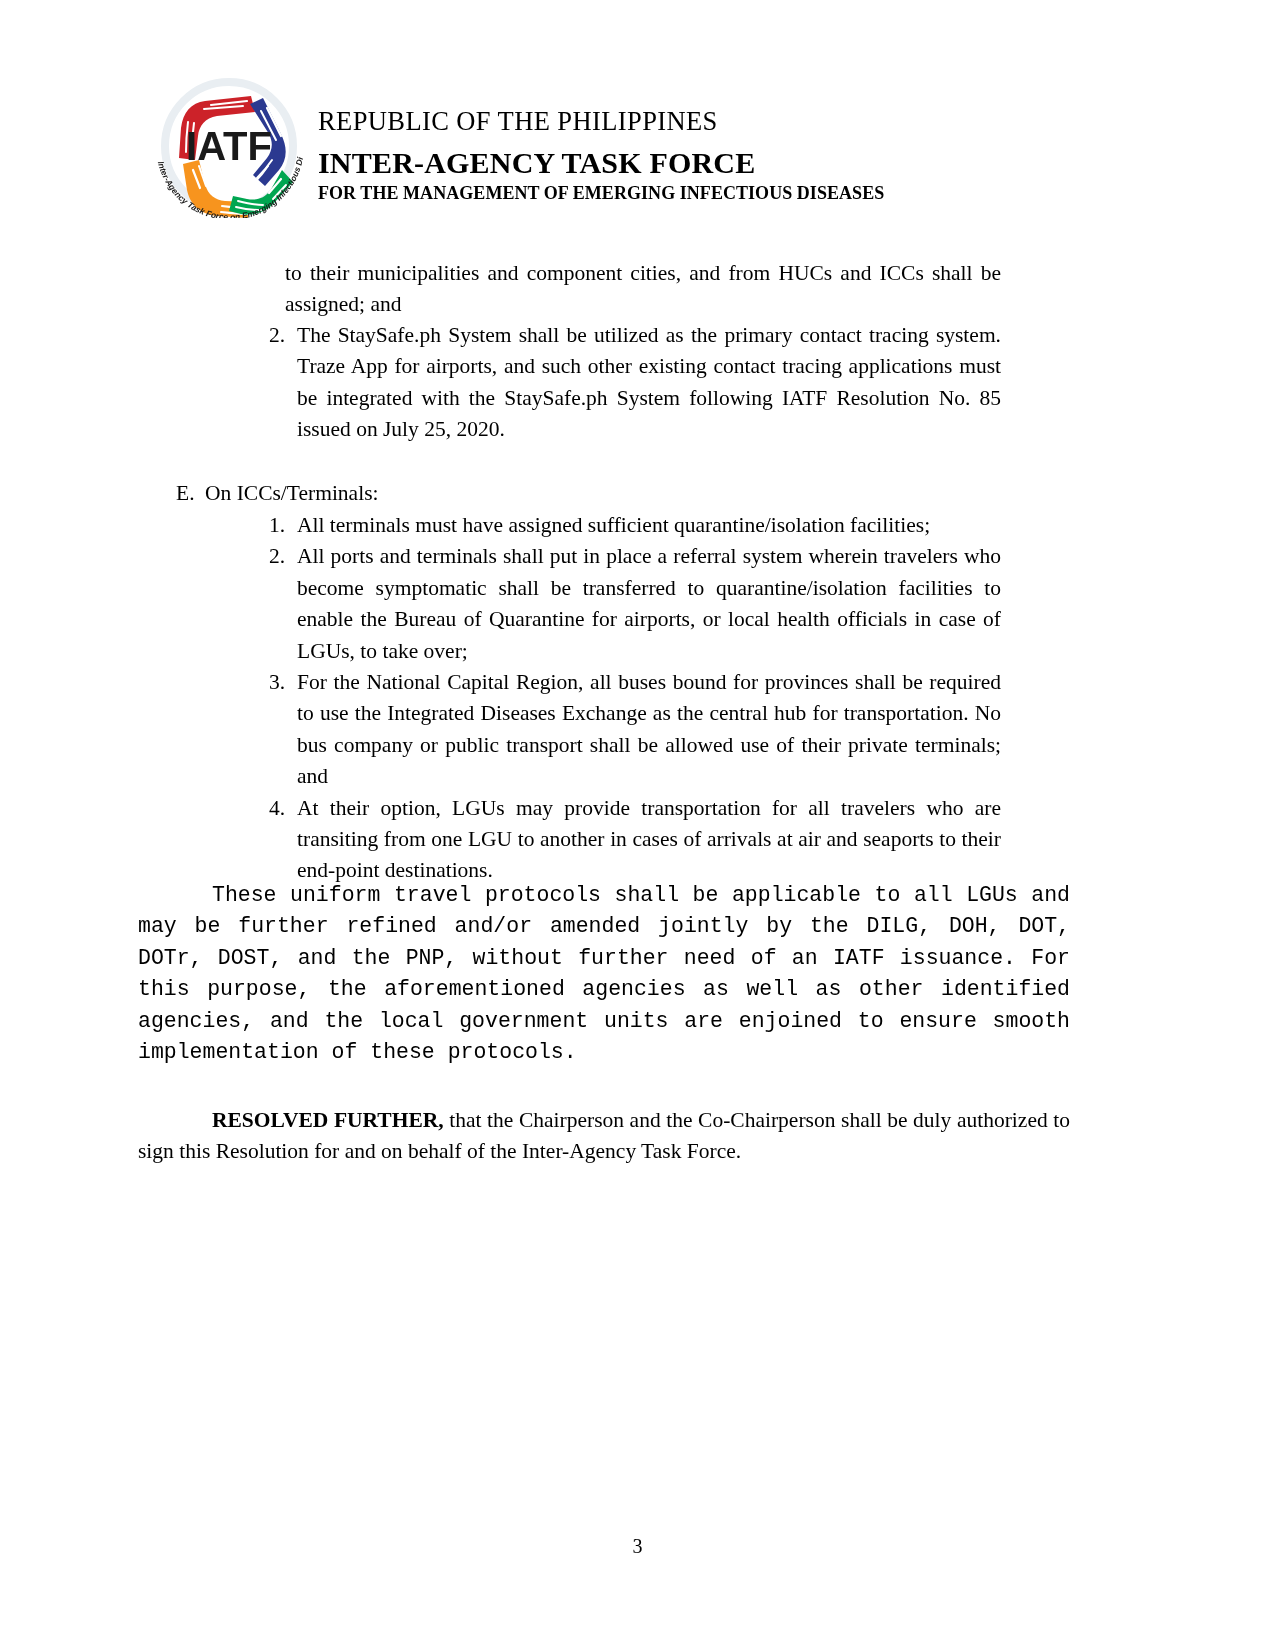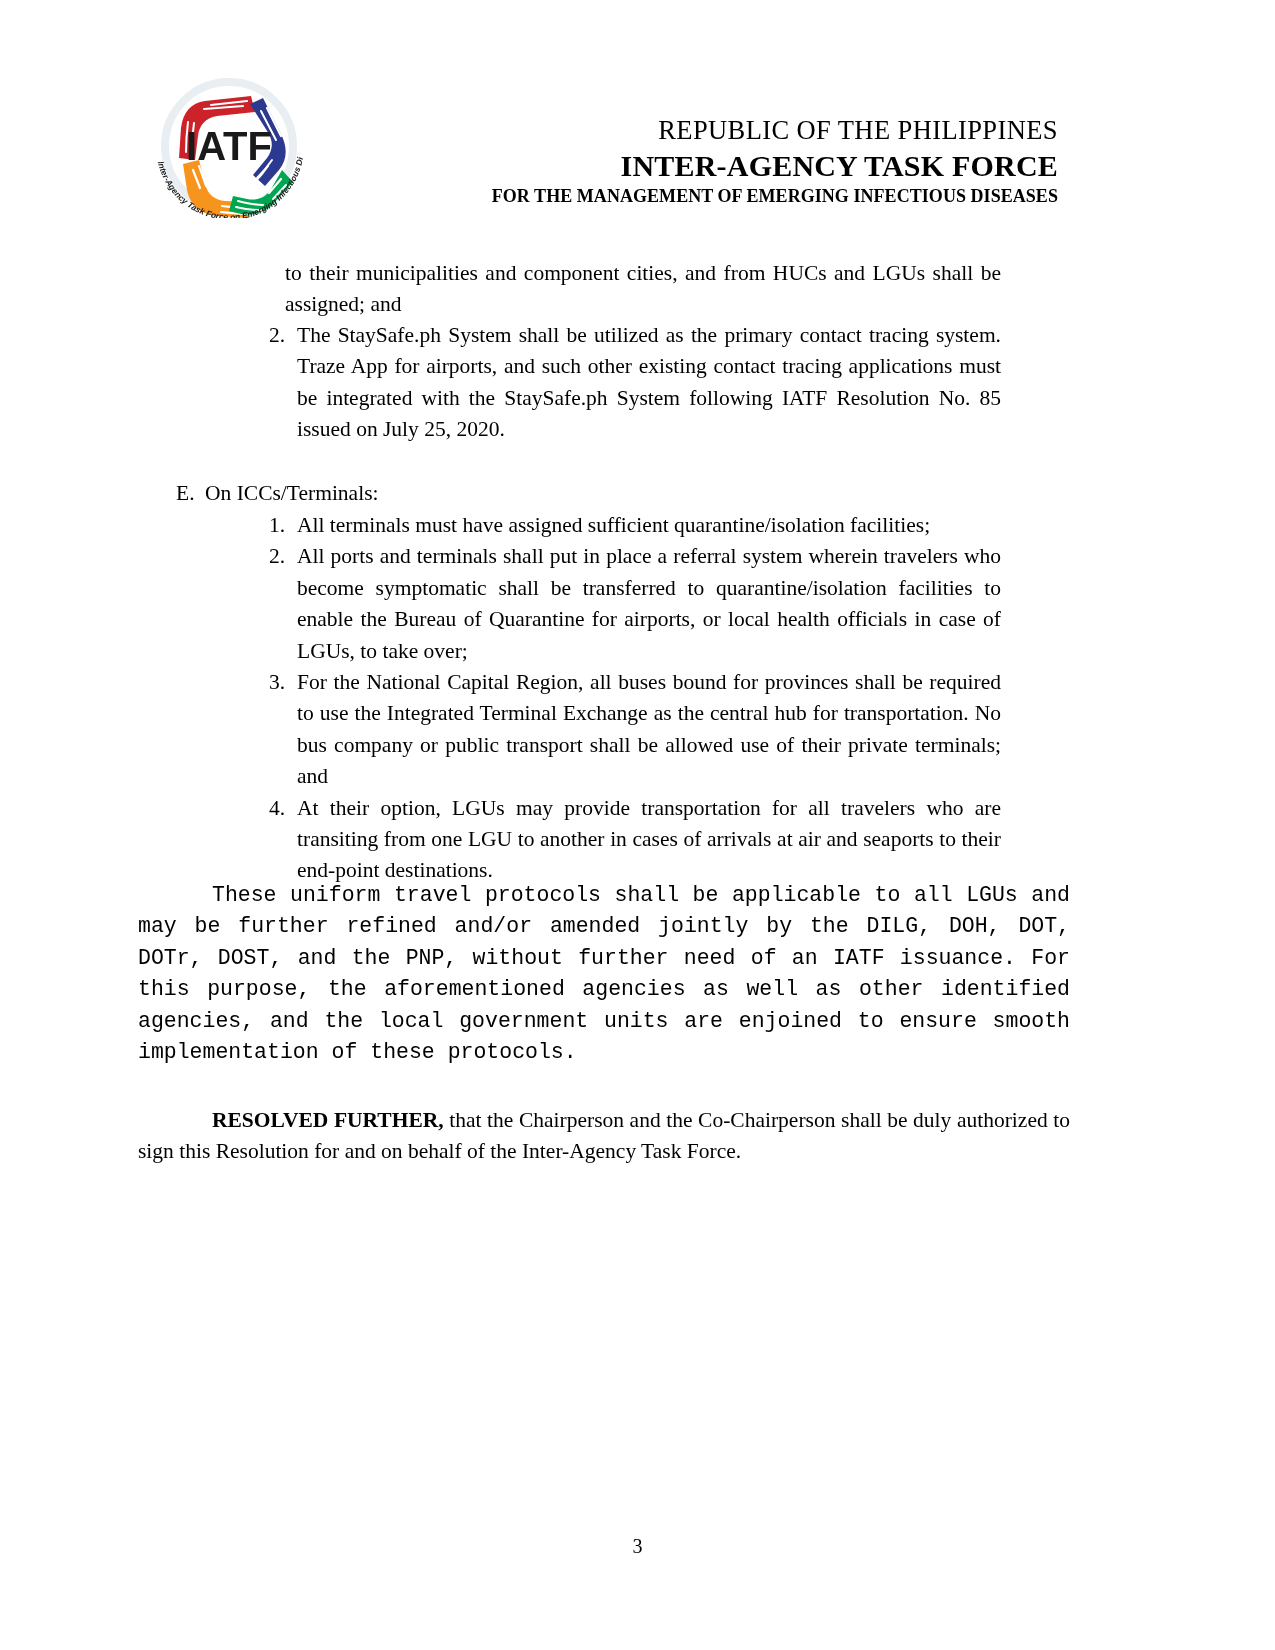--- a/index.html
+++ b/index.html
@@ -31,36 +31,36 @@
     left: 143px;
     top: 78px;
     width: 185px;
     height: 140px;
   }
   .logo-svg { display: block; width: 185px; height: 140px; }
 
   .head-text {
     position: absolute;
     left: 318px;
-    top: 116px;
+    top: 107px;
     width: 740px;
-    text-align: right;
+    text-align: left;
   }
   .head-line1 {
     font-size: 26.5px;
     letter-spacing: 0.4px;
     line-height: 1.12;
     white-space: nowrap;
   }
   .head-line2 {
     font-size: 30px;
     font-weight: bold;
     letter-spacing: 0.2px;
     line-height: 1.18;
-    margin-top: 2px;
+    margin-top: 8px;
     white-space: nowrap;
   }
   .head-line3 {
     font-size: 18px;
     font-weight: bold;
     letter-spacing: 0.05px;
     line-height: 1.15;
     margin-top: 3px;
     white-space: nowrap;
   }
@@ -225,21 +225,21 @@
 
     <div class="head-text">
       <div class="head-line1">REPUBLIC OF THE PHILIPPINES</div>
       <div class="head-line2">INTER-AGENCY TASK FORCE</div>
       <div class="head-line3">FOR THE MANAGEMENT OF EMERGING INFECTIOUS DISEASES</div>
     </div>
   </div>
 
   <div class="body-area">
 
-    <div class="cont-block txt">to their municipalities and component cities, and from HUCs and LGUs shall be assigned; and</div>
+    <div class="cont-block txt">to their municipalities and component cities, and from HUCs and ICCs shall be assigned; and</div>
 
     <div class="list-lvl2">
       <div class="num-row">
         <span class="num-marker">2.</span>
         <div class="num-text txt">The StaySafe.ph System shall be utilized as the primary contact tracing system. Traze App for airports, and such other existing contact tracing applications must be integrated with the StaySafe.ph System following IATF Resolution No. 85 issued on July 25, 2020.</div>
       </div>
     </div>
 
     <div class="letter-row">
       <span class="letter-marker">E.</span>
@@ -250,21 +250,21 @@
       <div class="num-row">
         <span class="num-marker">1.</span>
         <div class="num-text txt">All terminals must have assigned sufficient quarantine/isolation facilities;</div>
       </div>
       <div class="num-row">
         <span class="num-marker">2.</span>
         <div class="num-text txt">All ports and terminals shall put in place a referral system wherein travelers who become symptomatic shall be transferred to quarantine/isolation facilities to enable the Bureau of Quarantine for airports, or local health officials in case of LGUs, to take over;</div>
       </div>
       <div class="num-row">
         <span class="num-marker">3.</span>
-        <div class="num-text txt">For the National Capital Region, all buses bound for provinces shall be required to use the Integrated Terminal Exchange as the central hub for transportation. No bus company or public transport shall be allowed use of their private terminals; and</div>
+        <div class="num-text txt">For the National Capital Region, all buses bound for provinces shall be required to use the Integrated Diseases Exchange as the central hub for transportation. No bus company or public transport shall be allowed use of their private terminals; and</div>
       </div>
       <div class="num-row">
         <span class="num-marker">4.</span>
         <div class="num-text txt">At their option, LGUs may provide transportation for all travelers who are transiting from one LGU to another in cases of arrivals at air and seaports to their end-point destinations.</div>
       </div>
     </div>
 
     <div class="para para-1">These uniform travel protocols shall be applicable to all LGUs and may be further refined and/or amended jointly by the DILG, DOH, DOT, DOTr, DOST, and the PNP, without further need of an IATF issuance. For this purpose, the aforementioned agencies as well as other identified agencies, and the local government units are enjoined to ensure smooth implementation of these protocols.</div>
 
     <div class="para para-2">

